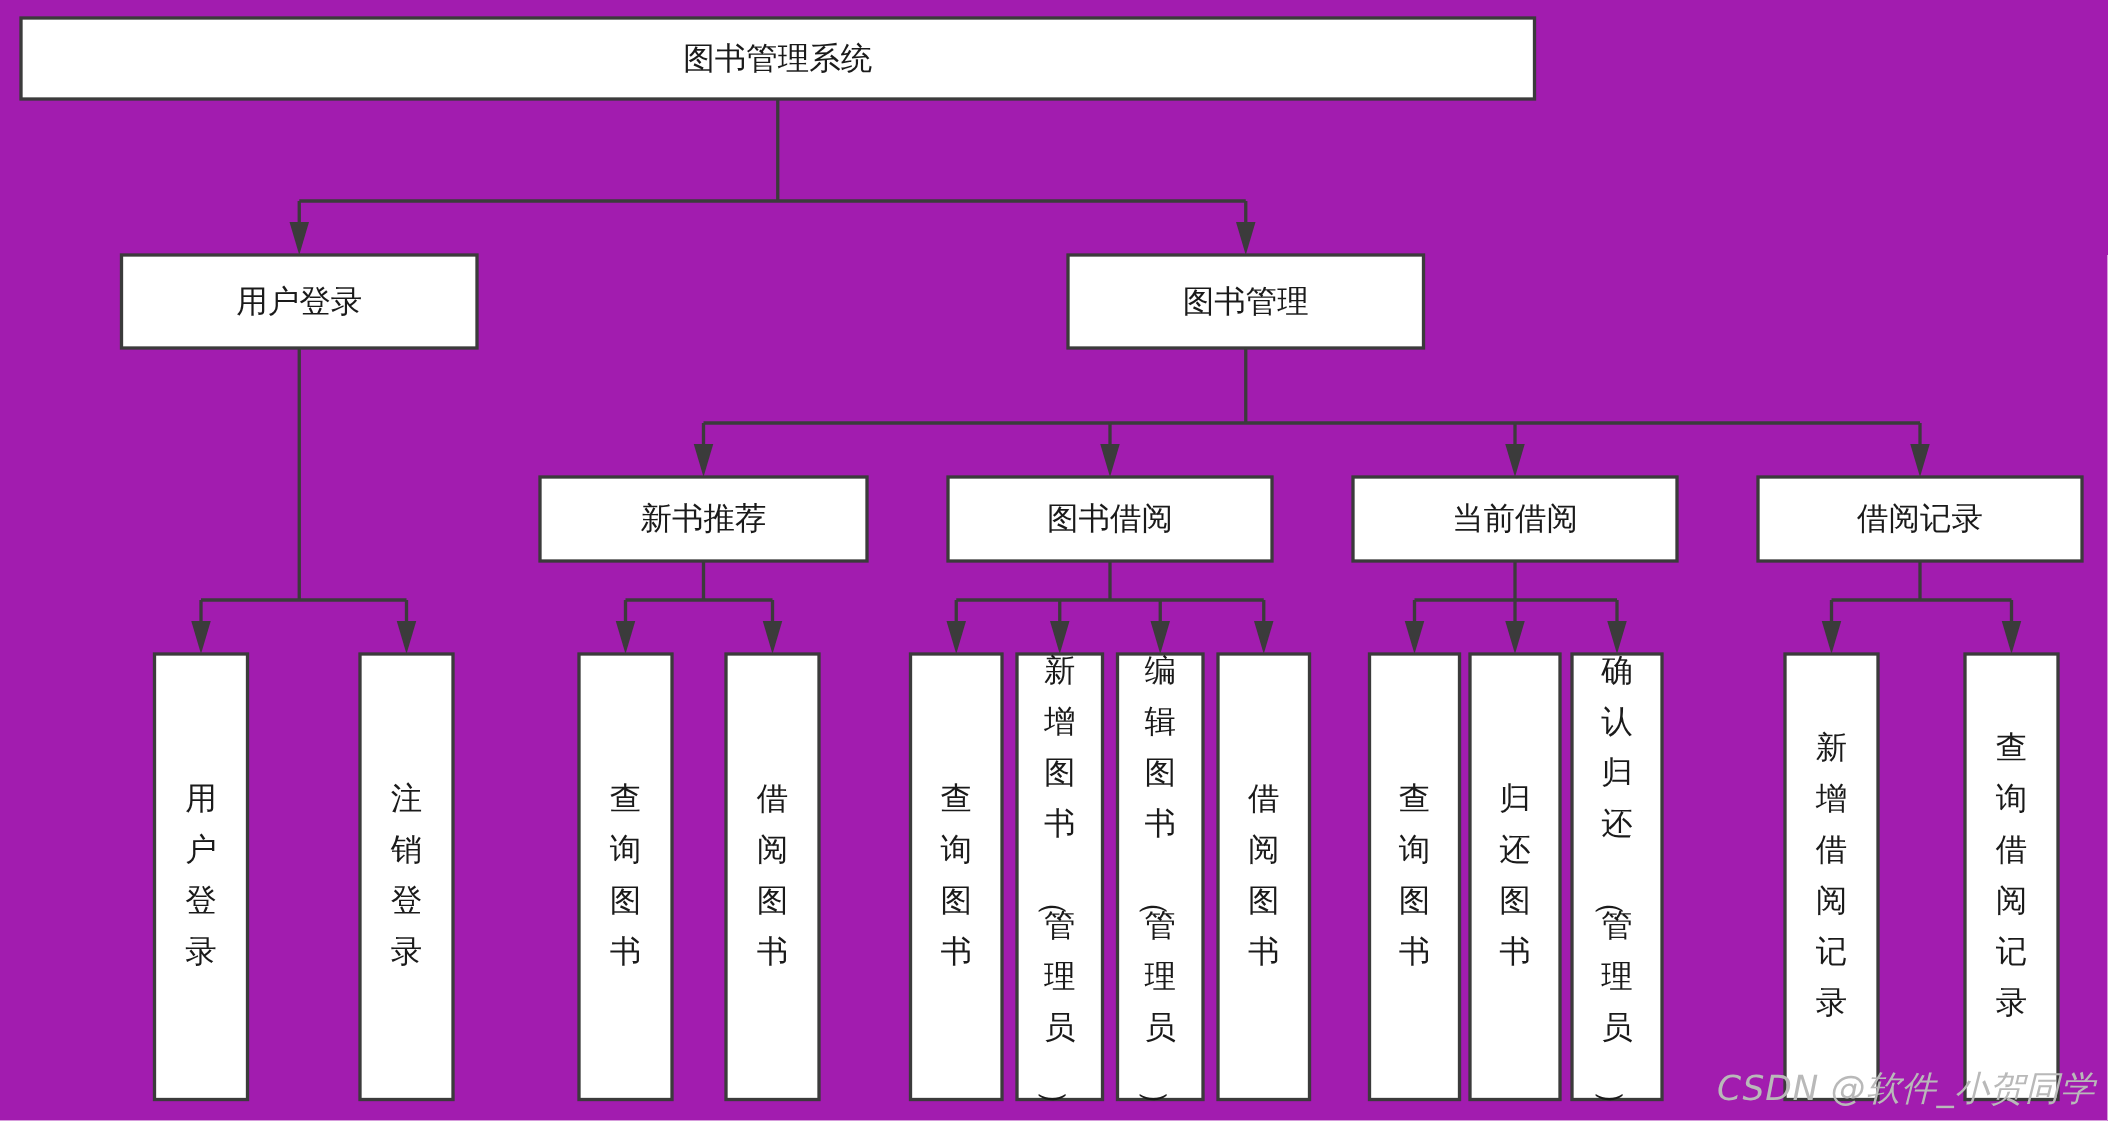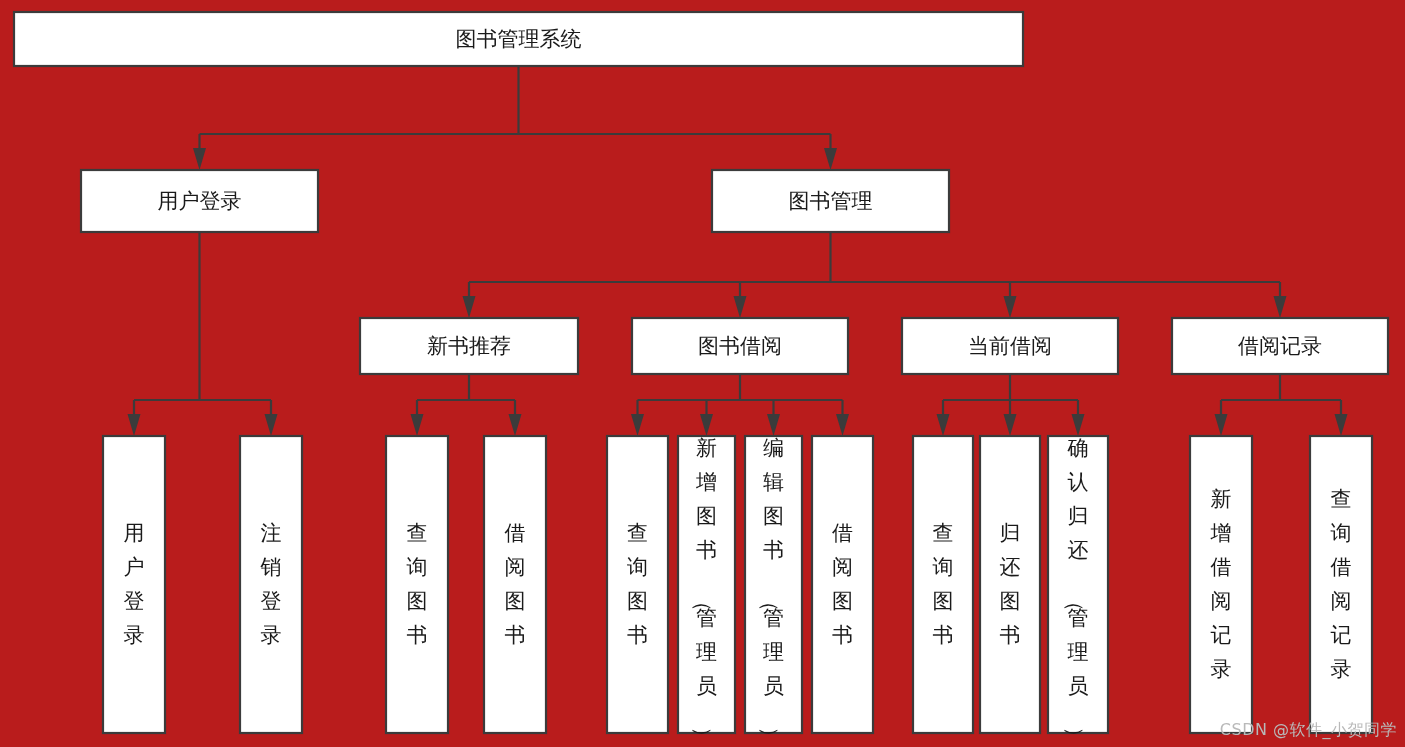--- a/index.html
+++ b/index.html
@@ -8,21 +8,21 @@
     padding: 0;
     background: #ffffff;
   }
   body {
     font-family: "DejaVu Sans", "Liberation Sans", sans-serif;
   }
   #diagram-root {
     position: relative;
     width: 1405px;
     height: 747px;
-    background: #b91c1c;
+    background: #a21caf;
     overflow: hidden;
   }
   svg#tree-svg {
     position: absolute;
     top: 0;
     left: 0;
     width: 1405px;
     height: 747px;
     display: block;
   }
@@ -56,25 +56,26 @@
     text-anchor: middle;
   }
   .node-label-vertical tspan {
     dominant-baseline: middle;
   }
   .watermark-text {
     position: absolute;
     right: 8px;
     bottom: 6px;
     font-family: "DejaVu Sans", "Liberation Sans", sans-serif;
-    font-size: 16px;
+    font-size: 23px;
     color: #b9b9b9;
     white-space: nowrap;
     letter-spacing: 0.5px;
     pointer-events: none;
+    font-style: italic;
   }
 </style>
 </head>
 <body>
 
 <div id="diagram-root">
   <svg id="tree-svg" viewBox="0 0 1405 747" xmlns="http://www.w3.org/2000/svg">
     <g id="connectors-layer">
         <g>
           <path d="M 518.5 66 L 518.5 134" class="connector"></path>

